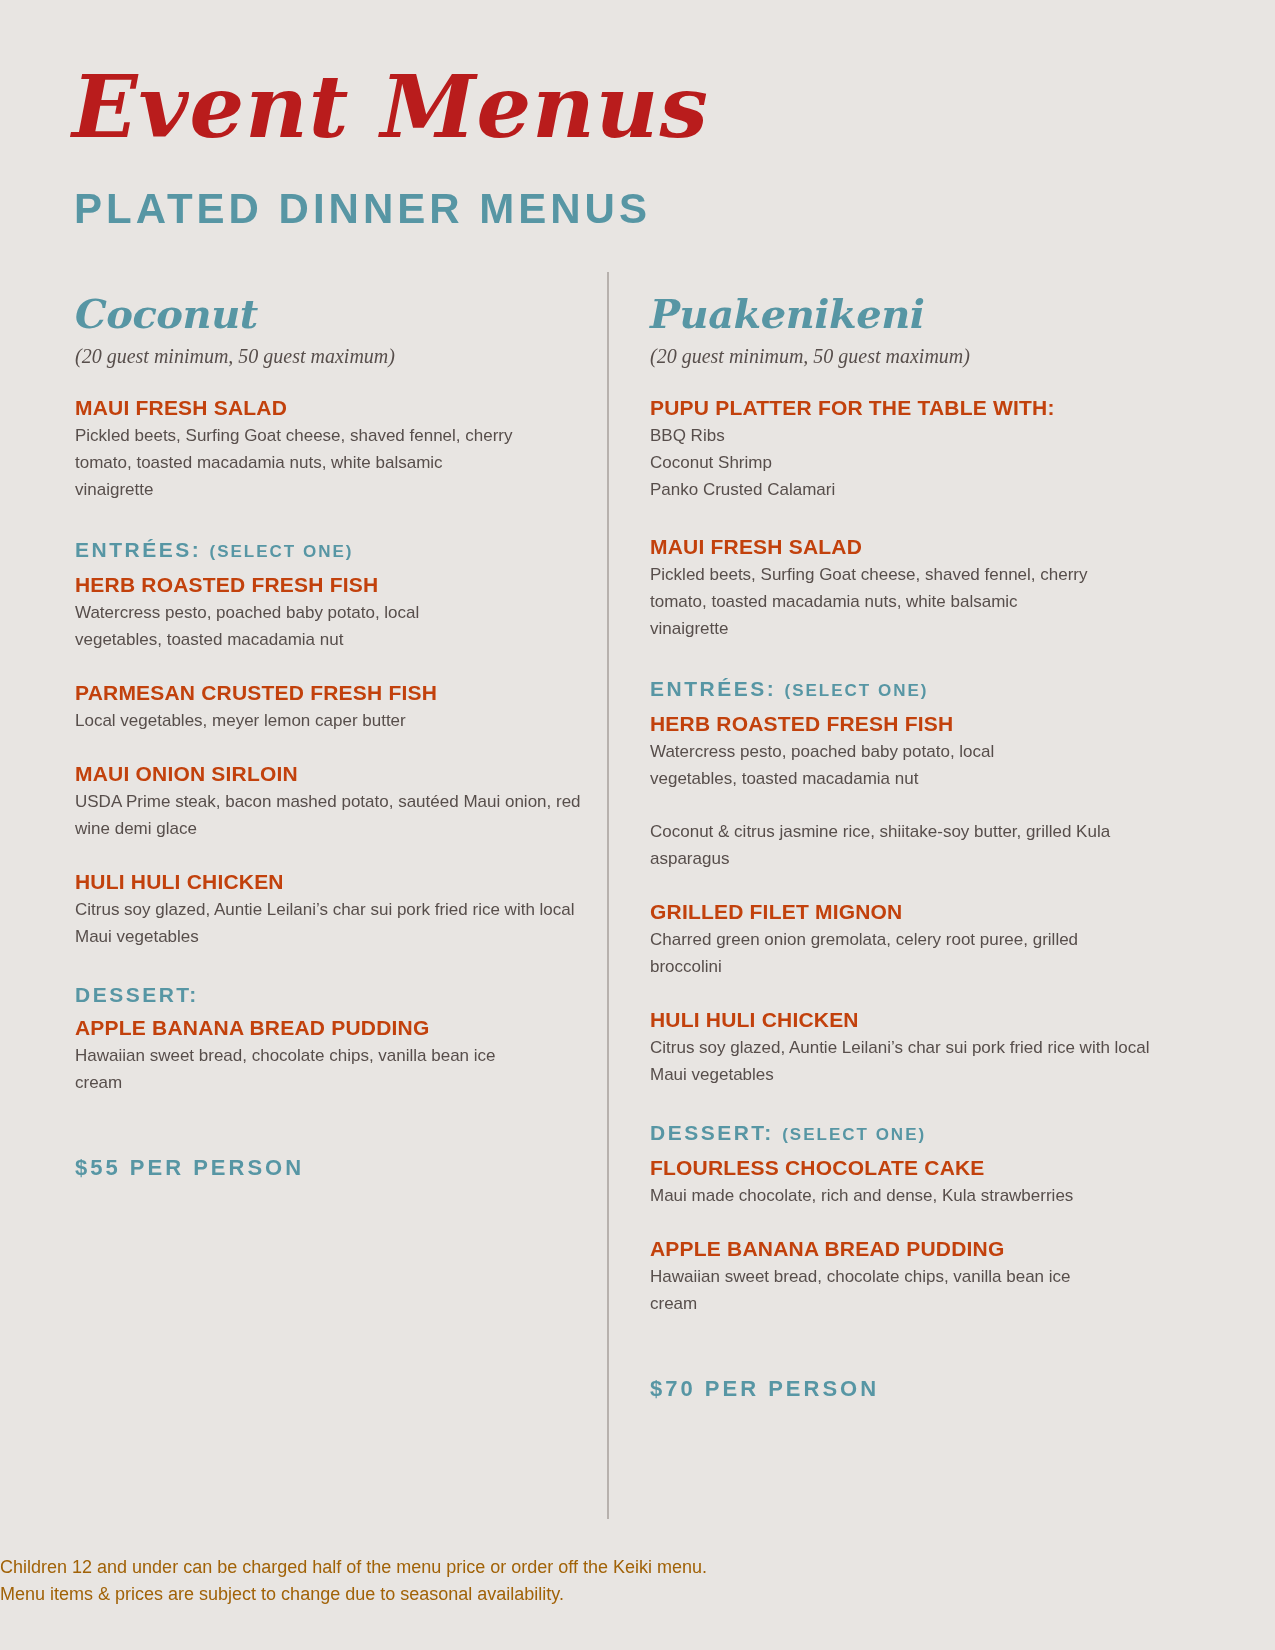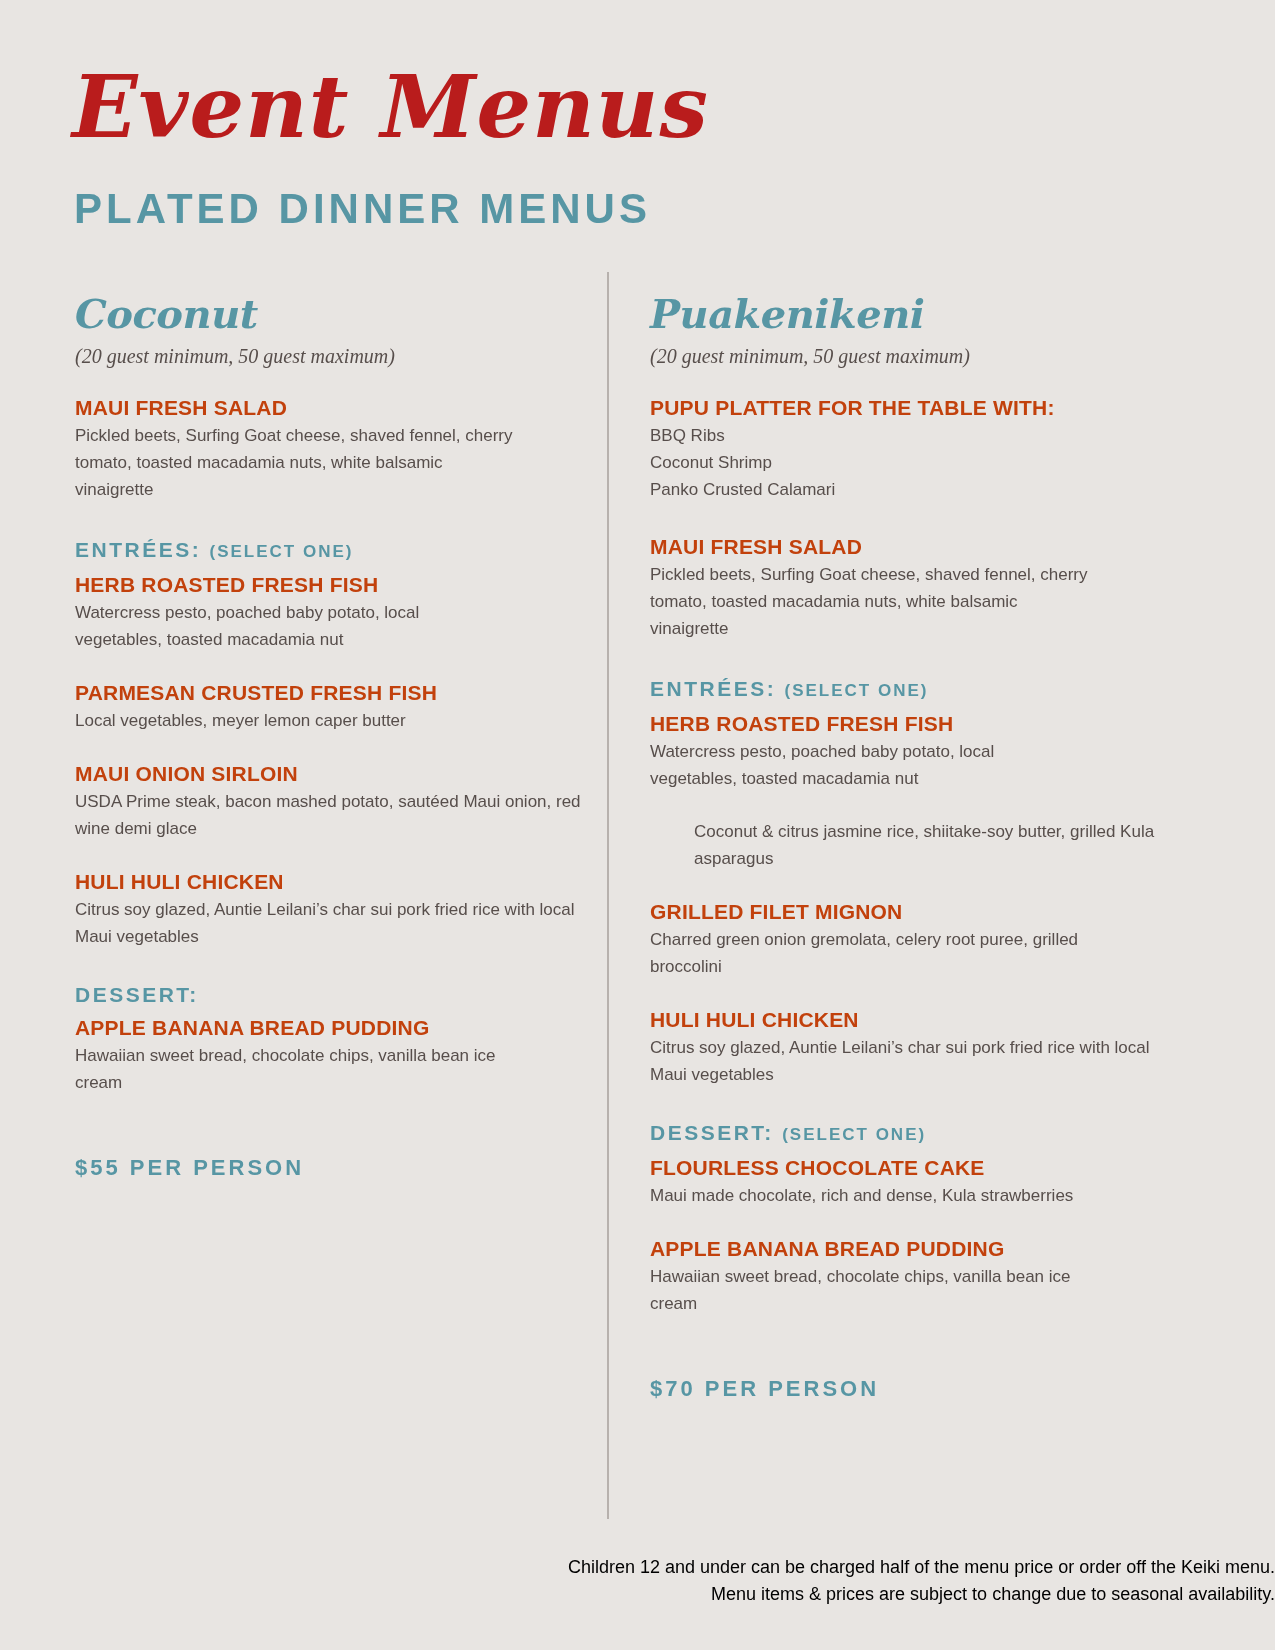--- a/index.html
+++ b/index.html
@@ -115,25 +115,25 @@
       font-size: 22px;
       line-height: 28px;
       letter-spacing: 3px;
       color: #5796a4;
     }
     .footer {
       position: absolute;
       left: 0;
       width: 1275px;
       top: 1554px;
-      text-align: right;
+      text-align: left;
       font-family: "Liberation Sans", sans-serif;
       font-size: 18px;
       line-height: 27px;
-      color: #000000;
+      color: #a16207;
     }
     .footer p { margin: 0; }
   </style>
 </head>
 <body>
 
 <h1 class="title">Event Menus</h1>
 <h2 class="subtitle">PLATED DINNER MENUS</h2>
 
 <div class="divider"></div>
@@ -202,21 +202,21 @@
   <p class="section-label">
     <span>ENTRÉES:</span>
     <span class="select">(SELECT ONE)</span>
   </p>
 
   <div class="item">
     <p class="item-name">HERB ROASTED FRESH FISH</p>
     <p class="item-desc" style="width:420px;">Watercress pesto, poached baby potato, local vegetables, toasted macadamia nut</p>
   </div>
   <div class="item">
-    <p class="item-desc" style="width:520px;margin-left:44px;">Coconut &amp; citrus jasmine rice, shiitake-soy butter, grilled Kula asparagus</p>
+    <p class="item-desc" style="width:520px;">Coconut &amp; citrus jasmine rice, shiitake-soy butter, grilled Kula asparagus</p>
   </div>
   <div class="item">
     <p class="item-name">GRILLED FILET MIGNON</p>
     <p class="item-desc" style="width:470px;">Charred green onion gremolata, celery root puree, grilled broccolini</p>
   </div>
   <div class="item" style="margin-bottom:32px;">
     <p class="item-name">HULI HULI CHICKEN</p>
     <p class="item-desc" style="width:520px;">Citrus soy glazed, Auntie Leilani’s char sui pork fried rice with local Maui vegetables</p>
   </div>
 

